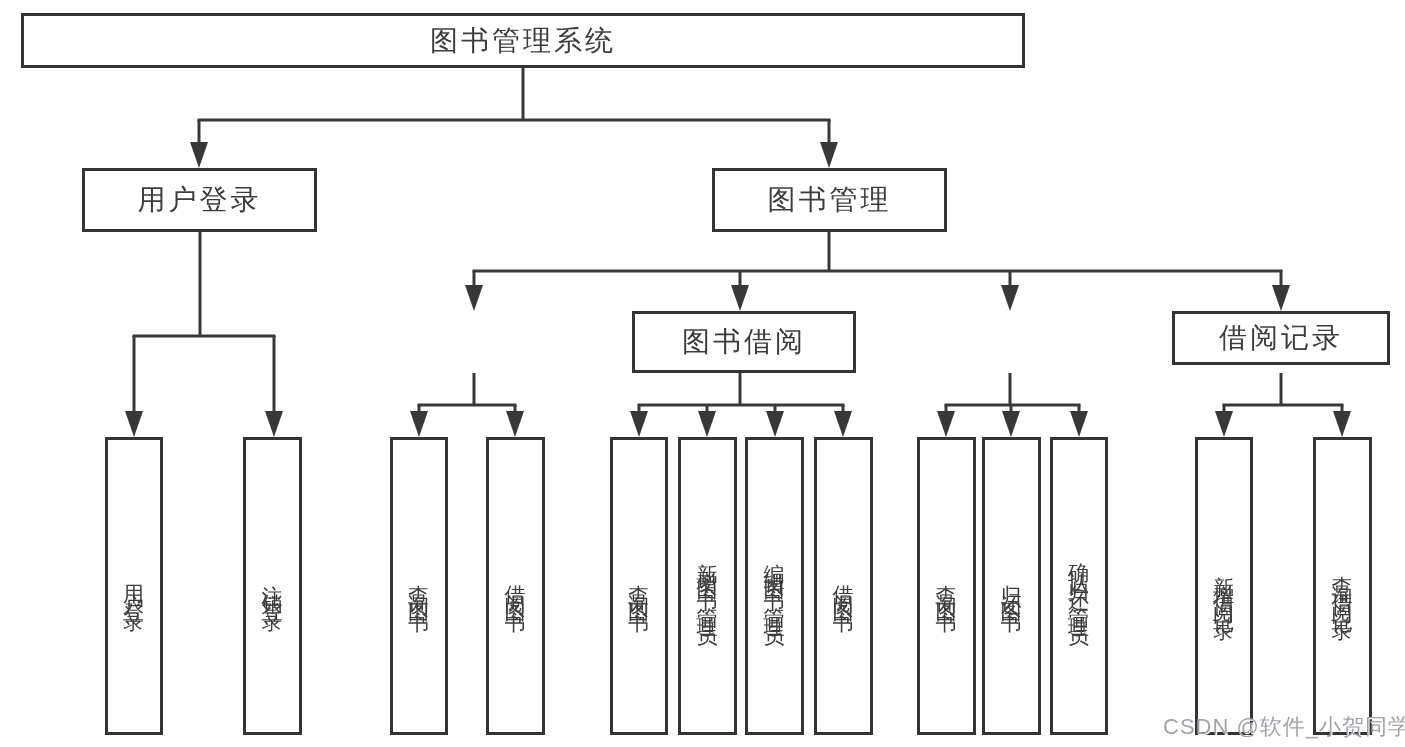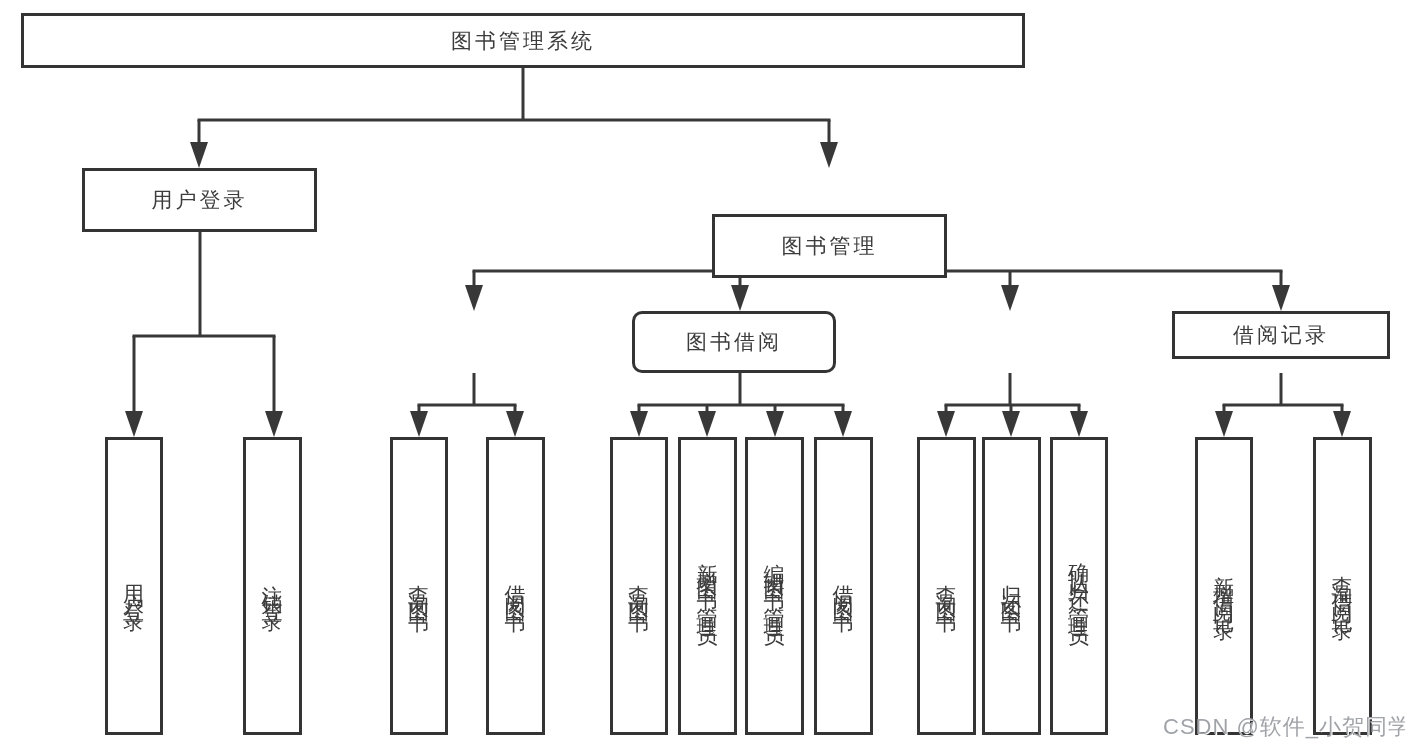--- a/index.html
+++ b/index.html
@@ -11,21 +11,21 @@
     overflow:hidden;
   }
   svg.connectors{position:absolute;left:0;top:0;z-index:1;}
   .node{
     position:absolute;
     box-sizing:border-box;
     background:#ffffff;
     border:3px solid #343434;
     display:flex;align-items:center;justify-content:center;
     color:#3c3c3c;
-    font-size:21px;
+    font-size:28px;
     letter-spacing:3px;
     z-index:2;
     text-align:center;
   }
   .leaf{
     writing-mode:vertical-rl;
     text-orientation:mixed;
     letter-spacing:9px;
     font-size:21px;
     line-height:1;
@@ -107,24 +107,24 @@
       <line x1="1224" y1="405" x2="1224" y2="415"></line>
       <polygon points="1215,411 1233,411 1224,437" stroke="none"></polygon>
       <line x1="1342" y1="405" x2="1342" y2="415"></line>
       <polygon points="1333,411 1351,411 1342,437" stroke="none"></polygon>
     </g>
   </svg>
 
   <div class="node" style="left:21px;top:13px;width:1004px;height:55px;">图书管理系统</div>
 
   <div class="node" style="left:82px;top:168px;width:235px;height:64px;">用户登录</div>
-  <div class="node" style="left:712px;top:168px;width:235px;height:64px;margin-top:46px;">图书管理</div>
+  <div class="node" style="left:712px;top:168px;width:235px;height:64px;">图书管理</div>
 
-  <div class="node" style="left:632px;top:311px;width:204px;height:62px;border-radius:10px;">图书借阅</div>
-  <div class="node" style="left:1172px;top:311px;width:218px;height:48px;">借阅记录</div>
+  <div class="node" style="left:632px;top:311px;width:224px;height:62px;">图书借阅</div>
+  <div class="node" style="left:1172px;top:311px;width:218px;height:54px;">借阅记录</div>
 
   <div class="node leaf" style="left:105px;top:437px;width:58px;height:298px;">用户登录</div>
   <div class="node leaf" style="left:243px;top:437px;width:59px;height:298px;">注销登录</div>
 
   <div class="node leaf" style="left:390px;top:437px;width:58px;height:298px;">查询图书</div>
   <div class="node leaf" style="left:486px;top:437px;width:59px;height:298px;">借阅图书</div>
 
   <div class="node leaf" style="left:610px;top:437px;width:58px;height:298px;">查询图书</div>
   <div class="node leaf" style="left:678px;top:437px;width:59px;height:298px;">新增图书（管理员）</div>
   <div class="node leaf" style="left:745px;top:437px;width:59px;height:298px;">编辑图书（管理员）</div>

